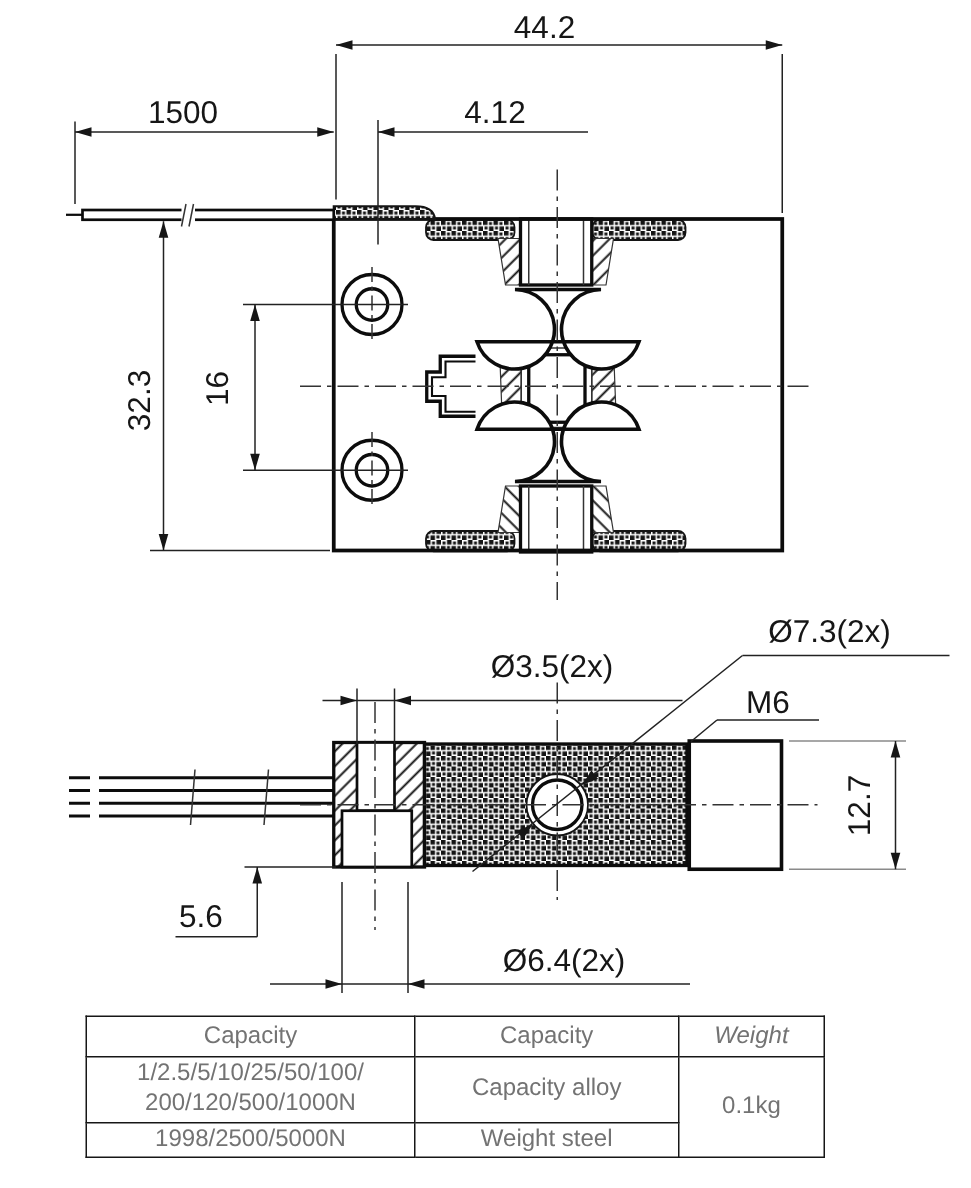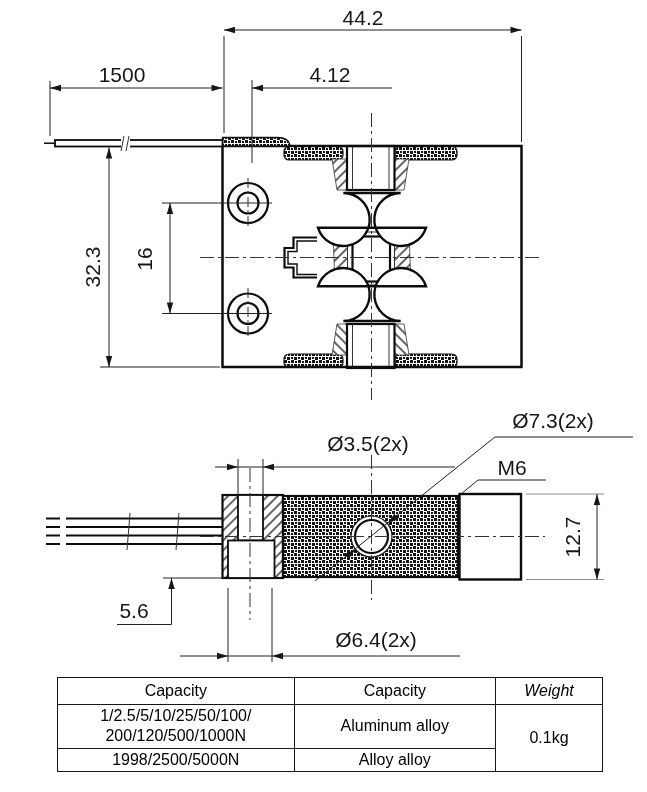--- a/index.html
+++ b/index.html
@@ -1,22 +1,22 @@
 <!DOCTYPE html>
 <html><head>
 <meta charset="utf-8">
 <style>
   html,body{margin:0;padding:0;background:#fff;}
   .canvas{position:relative;width:647px;height:792px;background:#fff;overflow:hidden;
           font-family:"Liberation Sans", sans-serif;color:#111;}
   svg{position:absolute;left:0;top:0;}
   svg text{font-family:"Liberation Sans", sans-serif;fill:#161616;}
   .dimtxt{font-size:21px;}
-  .spec-table{position:absolute;left:57px;top:677px;width:546px;border-collapse:collapse;
-              font-size:16px;color:#000000;}
+  .spec-table{position:absolute;left:57px;top:677px;width:493px;border-collapse:collapse;
+              font-size:16px;color:#737373;}
   .spec-table td,.spec-table th{border:1.6px solid #161616;padding:1px 6px;font-weight:normal;
               background:#fff;vertical-align:middle;}
   .spec-table th{text-align:center;height:24px;}
   .cap-cell{text-align:center;line-height:1.28;}
   .ctr{text-align:center;}
   .col-cap{width:217px;} .col-mat{width:183px;} .col-wt{width:91px;font-style:italic;}
 </style>
 </head>
 <body>
 
@@ -236,23 +236,23 @@
         <tr>
     <th class="col-cap">Capacity</th>
     <th class="col-mat">Capacity</th>
     <th class="col-wt">Weight</th>
   </tr>
   <tr>
     <td class="cap-cell">
       <div>1/2.5/5/10/25/50/100/</div>
       <div>200/120/500/1000N</div>
     </td>
-    <td class="ctr">Aluminum alloy</td>
+    <td class="ctr">Capacity alloy</td>
     <td class="ctr" rowspan="2">0.1kg</td>
   </tr>
   <tr>
     <td class="cap-cell">1998/2500/5000N</td>
-    <td class="ctr">Alloy alloy</td>
+    <td class="ctr">Weight steel</td>
   </tr>
 </tbody>
     </table>
 
 </div>
 
 </body></html>

